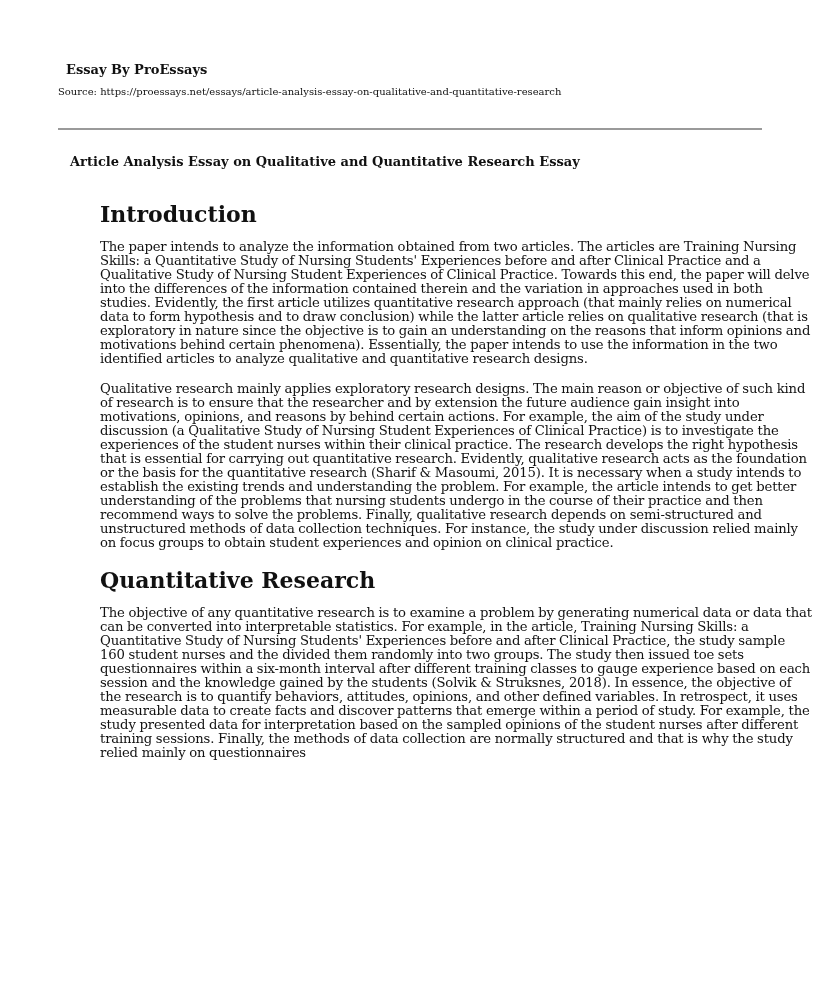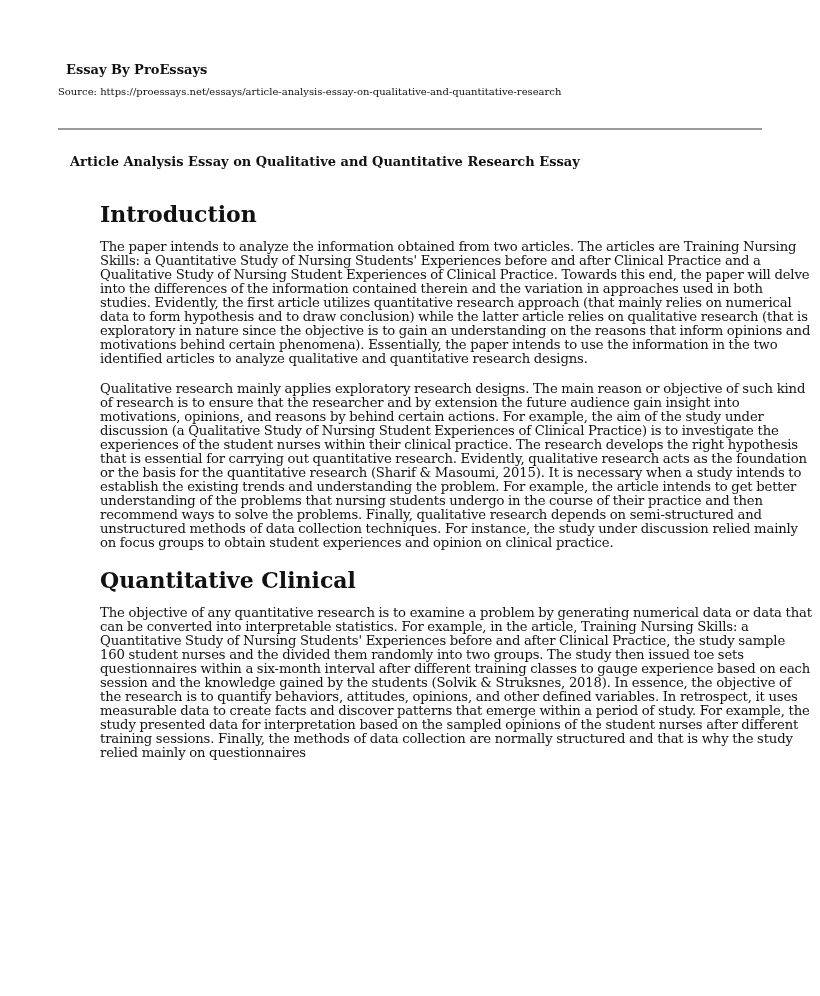--- a/index.html
+++ b/index.html
@@ -86,17 +86,17 @@
 
   <div class="content">
     <section>
       <h2>Introduction</h2>
       <p class="body">The paper intends to analyze the information obtained from two articles. The articles are Training Nursing Skills: a Quantitative Study of Nursing Students' Experiences before and after Clinical Practice and a Qualitative Study of Nursing Student Experiences of Clinical Practice. Towards this end, the paper will delve into the differences of the information contained therein and the variation in approaches used in both studies. Evidently, the first article utilizes quantitative research approach (that mainly relies on numerical data to form hypothesis and to draw conclusion) while the latter article relies on qualitative research (that is exploratory in nature since the objective is to gain an understanding on the reasons that inform opinions and motivations behind certain phenomena). Essentially, the paper intends to use the information in the two identified articles to analyze qualitative and quantitative research designs.</p>
     </section>
     <section>
       <p class="body">Qualitative research mainly applies exploratory research designs. The main reason or objective of such kind of research is to ensure that the researcher and by extension the future audience gain insight into motivations, opinions, and reasons by behind certain actions. For example, the aim of the study under discussion (a Qualitative Study of Nursing Student Experiences of Clinical Practice) is to investigate the experiences of the student nurses within their clinical practice. The research develops the right hypothesis that is essential for carrying out quantitative research. Evidently, qualitative research acts as the foundation or the basis for the quantitative research (Sharif &amp; Masoumi, 2015). It is necessary when a study intends to establish the existing trends and understanding the problem. For example, the article intends to get better understanding of the problems that nursing students undergo in the course of their practice and then recommend ways to solve the problems. Finally, qualitative research depends on semi-structured and unstructured methods of data collection techniques. For instance, the study under discussion relied mainly on focus groups to obtain student experiences and opinion on clinical practice.</p>
     </section>
     <section>
-      <h2>Quantitative Clinical</h2>
+      <h2>Quantitative Research</h2>
       <p class="body">The objective of any quantitative research is to examine a problem by generating numerical data or data that can be converted into interpretable statistics. For example, in the article, Training Nursing Skills: a Quantitative Study of Nursing Students' Experiences before and after Clinical Practice, the study sample 160 student nurses and the divided them randomly into two groups. The study then issued toe sets questionnaires within a six-month interval after different training classes to gauge experience based on each session and the knowledge gained by the students (Solvik &amp; Struksnes, 2018). In essence, the objective of the research is to quantify behaviors, attitudes, opinions, and other defined variables. In retrospect, it uses measurable data to create facts and discover patterns that emerge within a period of study. For example, the study presented data for interpretation based on the sampled opinions of the student nurses after different training sessions. Finally, the methods of data collection are normally structured and that is why the study relied mainly on questionnaires</p>
     </section>
   </div>
 </div>
 
 </body></html>

